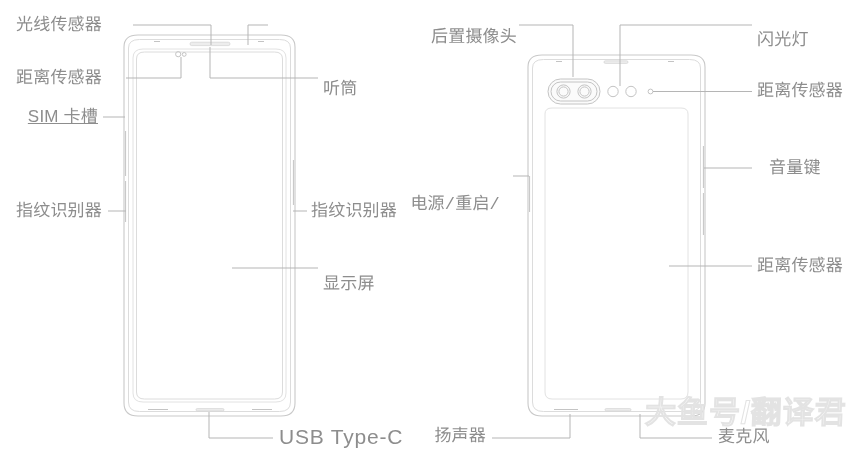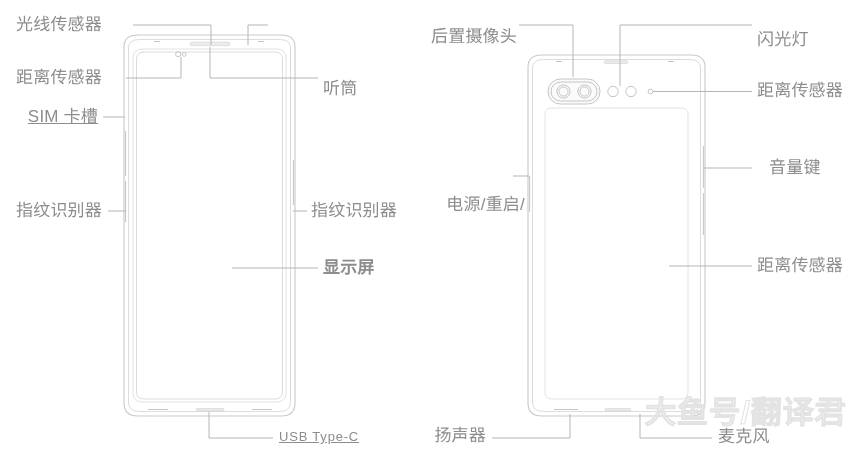--- a/index.html
+++ b/index.html
@@ -33,23 +33,22 @@
   .callout {
     position: absolute;
     font-size: 17px;
     line-height: 17px;
     color: #8d8d8d;
     white-space: pre;
     letter-spacing: 0.2px;
     font-family: "Liberation Sans", "DejaVu Sans", sans-serif;
   }
   .callout.latin {
-    font-size: 13px;
+    font-size: 21px;
     letter-spacing: 0.8px;
-    text-decoration: underline;
   }
   .callout.right-align {
     text-align: right;
   }
   .callout.two-line {
     line-height: 19px;
   }
   
   #watermark {
     position: absolute;
@@ -189,31 +188,31 @@
   <div class="callout right-align" style="left:10px; top:69px; width:92px;">距离传感器</div>
 
   <div class="callout" style="left:323px; top:80px;">听筒</div>
 
   <div class="callout right-align" style="left:10px; top:108px; width:88px;text-decoration:underline;">SIM 卡槽</div>
 
   <div class="callout right-align" style="left:10px; top:202px; width:92px;">指纹识别器</div>
 
   <div class="callout" style="left:311px; top:202px;">指纹识别器</div>
 
-  <div class="callout" style="left:323px; top:259px;font-weight:bold;">显示屏</div>
+  <div class="callout" style="left:323px; top:275px;">显示屏</div>
 
   <div class="callout latin" style="left:279px; top:428px;">USB Type-C</div>
 
   <div class="callout right-align" style="left:425px; top:28px; width:92px;">后置摄像头</div>
 
   <div class="callout" style="left:757px; top:31px;">闪光灯</div>
 
   <div class="callout" style="left:757px; top:82px;">距离传感器</div>
 
-  <div class="callout two-line right-align" style="left:433px; top:157px; width:92px;">
+  <div class="callout two-line right-align" style="left:408px; top:157px; width:92px;font-family:Liberation Mono, monospace;">
     <div>电源/重启/</div>
   </div>
 
   <div class="callout" style="left:757px; top:159px;margin-left:12px;">音量键</div>
 
   <div class="callout" style="left:757px; top:257px;">距离传感器</div>
 
   <div class="callout right-align" style="left:428px; top:428px; width:58px;font-family:Liberation Mono, monospace;">扬声器</div>
 
   <div class="callout" style="left:718px; top:428px;">麦克风</div>

